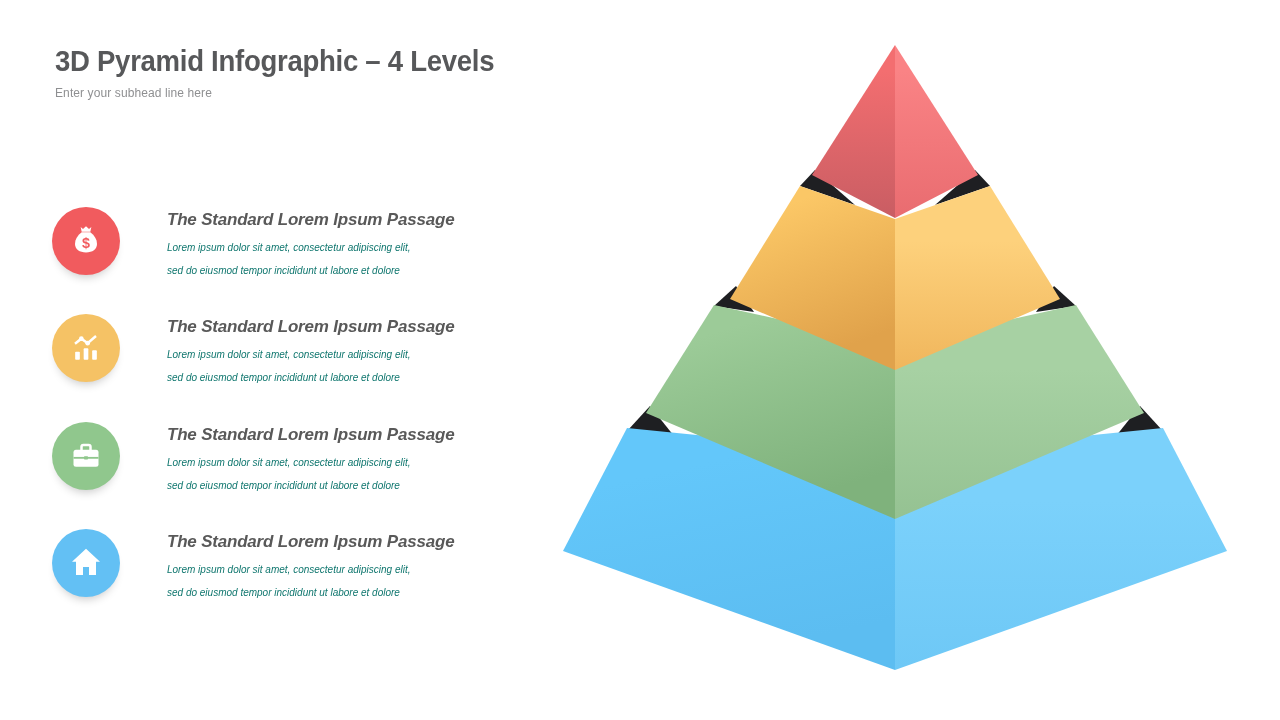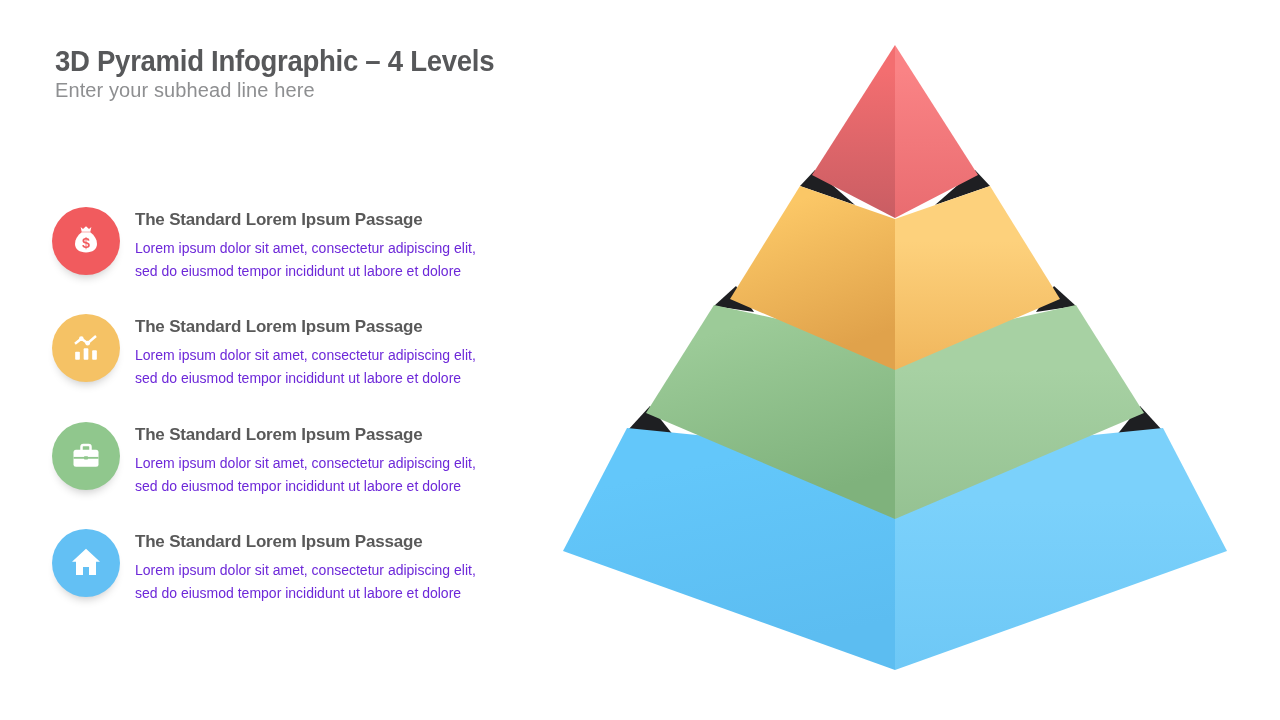--- a/index.html
+++ b/index.html
@@ -12,39 +12,39 @@
     font-family:"Liberation Sans", sans-serif;
   }
   
   .header { position:absolute; left:55px; top:43px; width:620px; }
   .header h1 {
     font-size:29px; font-weight:bold; color:#57585A;
     letter-spacing:-0.3px; line-height:36px; white-space:nowrap;
     transform:scaleX(0.95); transform-origin:left center;
   }
   .header p {
-    margin-top:0; font-size:20px; color:#8E8F91; letter-spacing:0.1px;
+    margin-top:7px; font-size:12px; color:#8E8F91; letter-spacing:0.1px;
   }
   
   .items { position:absolute; left:52px; top:0; }
   .item { position:absolute; left:0; display:flex; align-items:flex-start; width:480px; }
   .item-1 { top:207px; } .item-2 { top:314px; } .item-3 { top:422px; } .item-4 { top:529px; }
   .icon-circle {
     width:68px; height:68px; border-radius:50%;
     display:flex; align-items:center; justify-content:center;
     flex:0 0 68px;
     box-shadow:0 7px 10px -5px rgba(0,0,0,0.22);
   }
   .icon-circle svg { width:40px; height:40px; }
-  .item-text { margin-left:15px; padding-top:3px; }
+  .item-text { margin-left:47px; padding-top:3px;font-style:italic; }
   .item-title {
     font-size:17px; font-weight:bold; color:#595959; letter-spacing:-0.2px;
     margin-bottom:7px; white-space:nowrap;
   }
-  .item-body { font-size:14px; line-height:22.5px; color:#6d28d9; white-space:nowrap; }
+  .item-body { font-size:10px; line-height:22.5px; color:#0f766e; white-space:nowrap; }
   
   .pyramid-wrap { position:absolute; left:0; top:0; width:1280px; height:720px; }
 </style>
 </head>
 <body>
 
 <div class="header">
   <h1>3D Pyramid Infographic – 4 Levels</h1>
   <p>Enter your subhead line here</p>
 </div>

